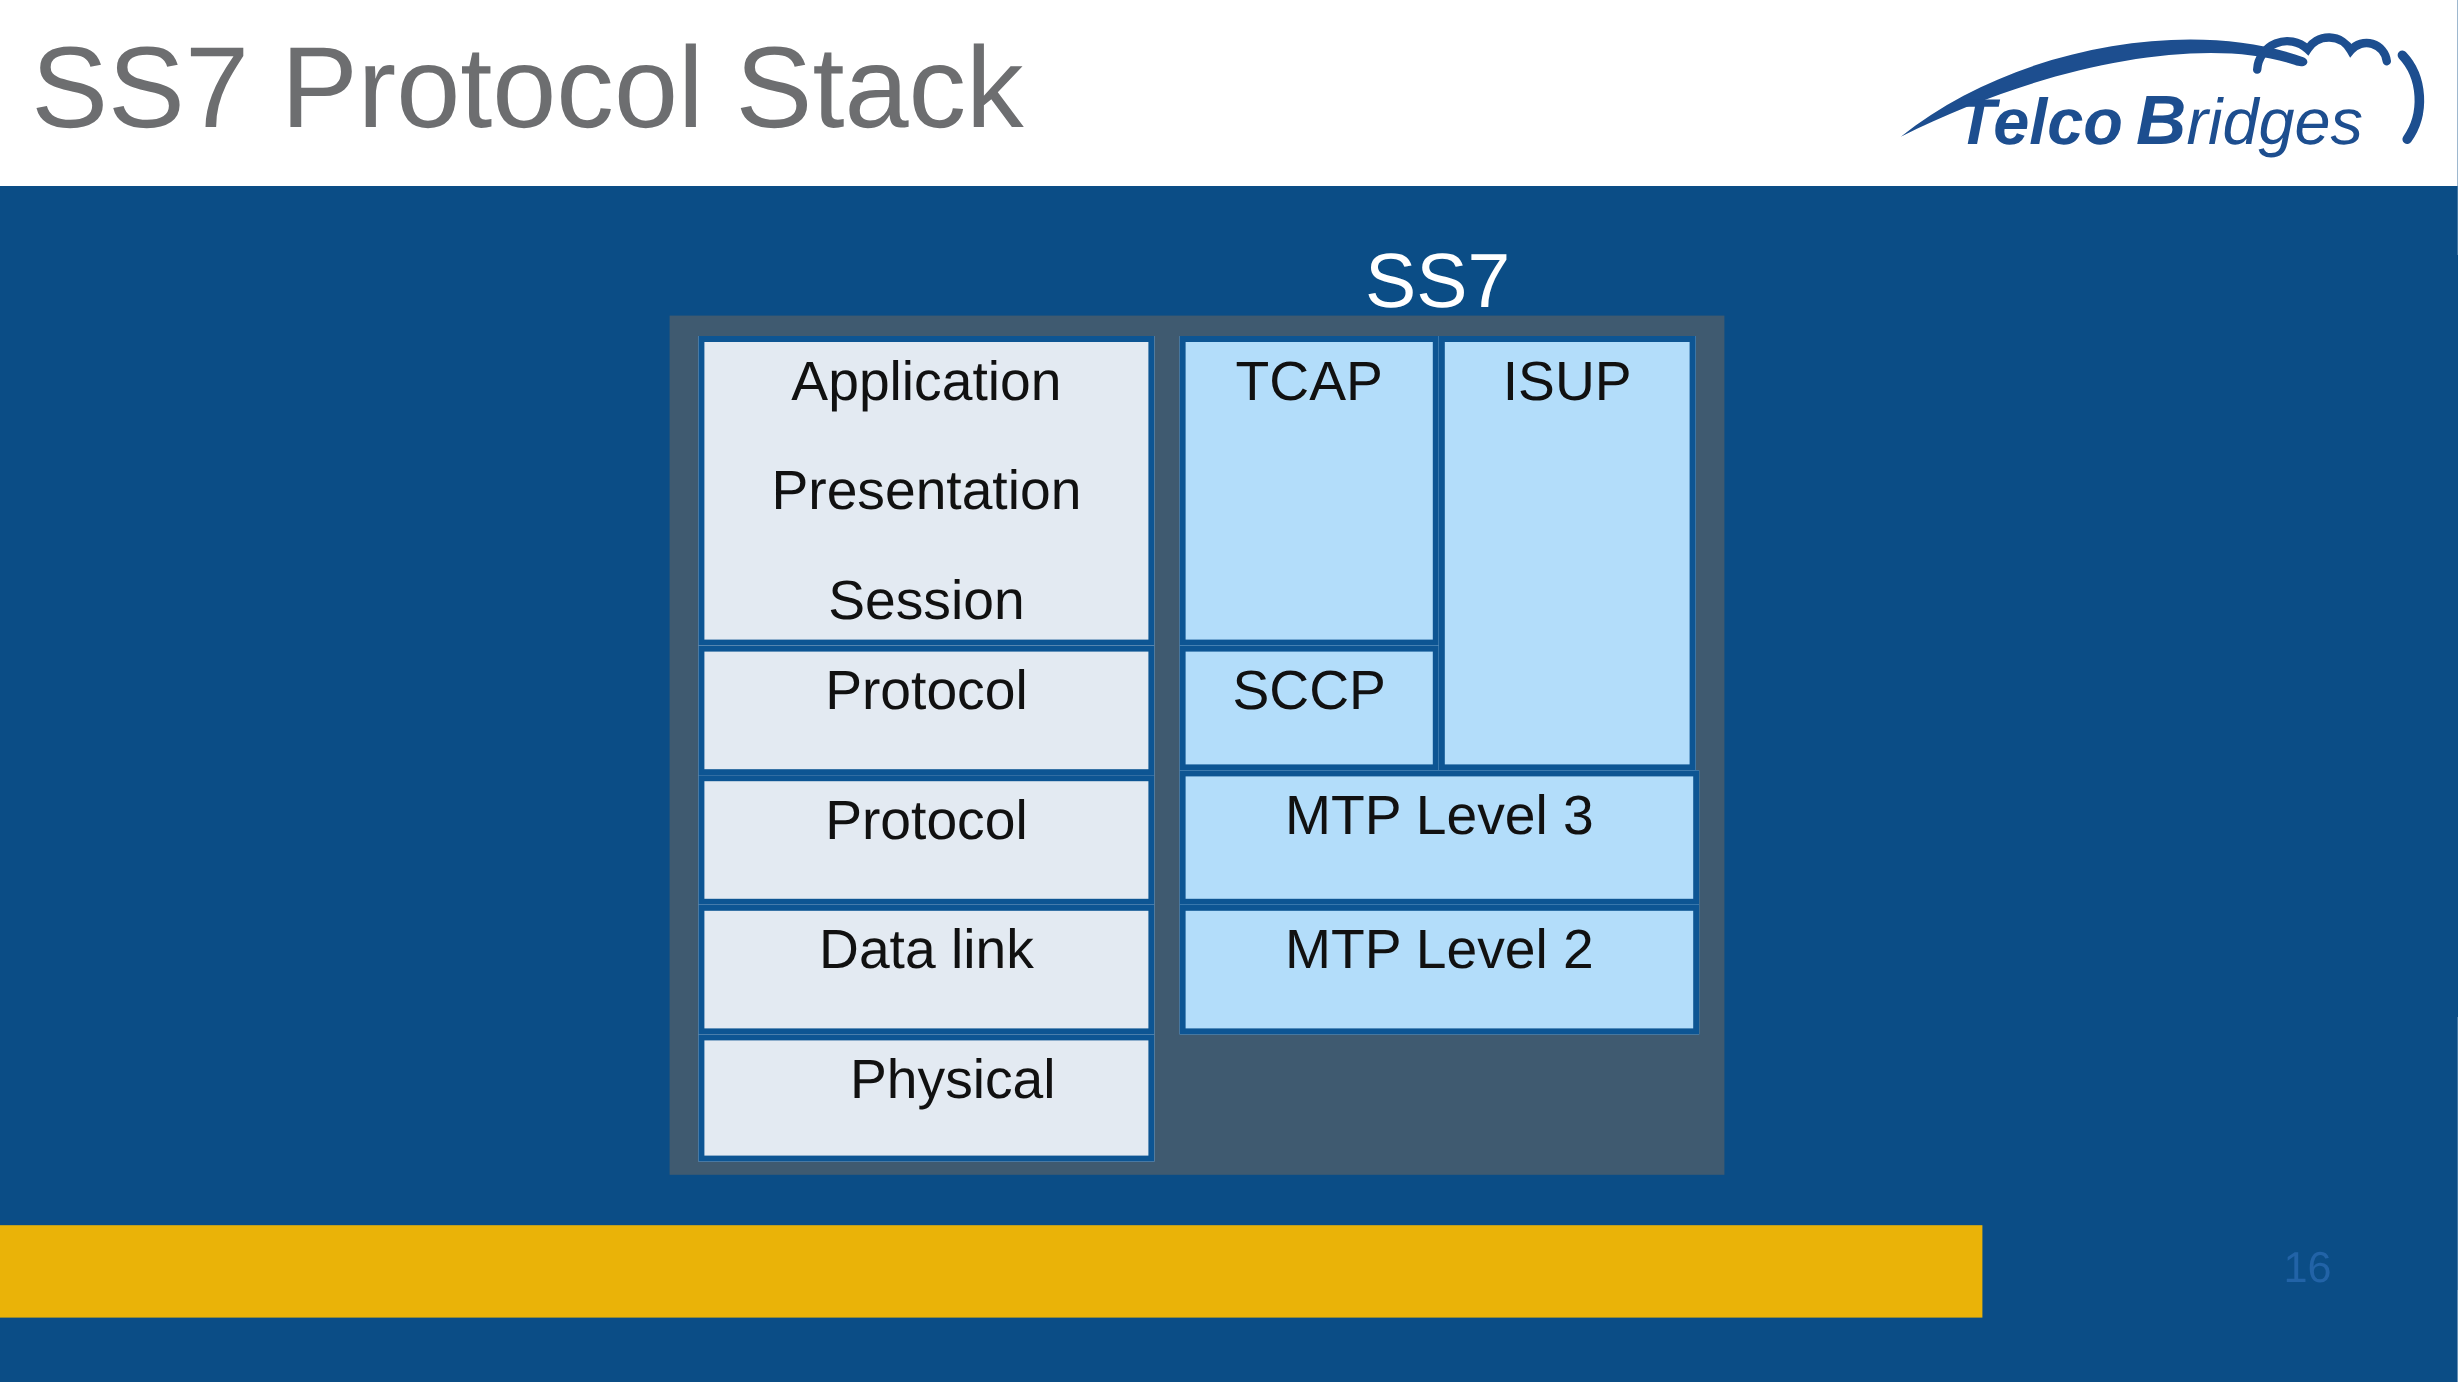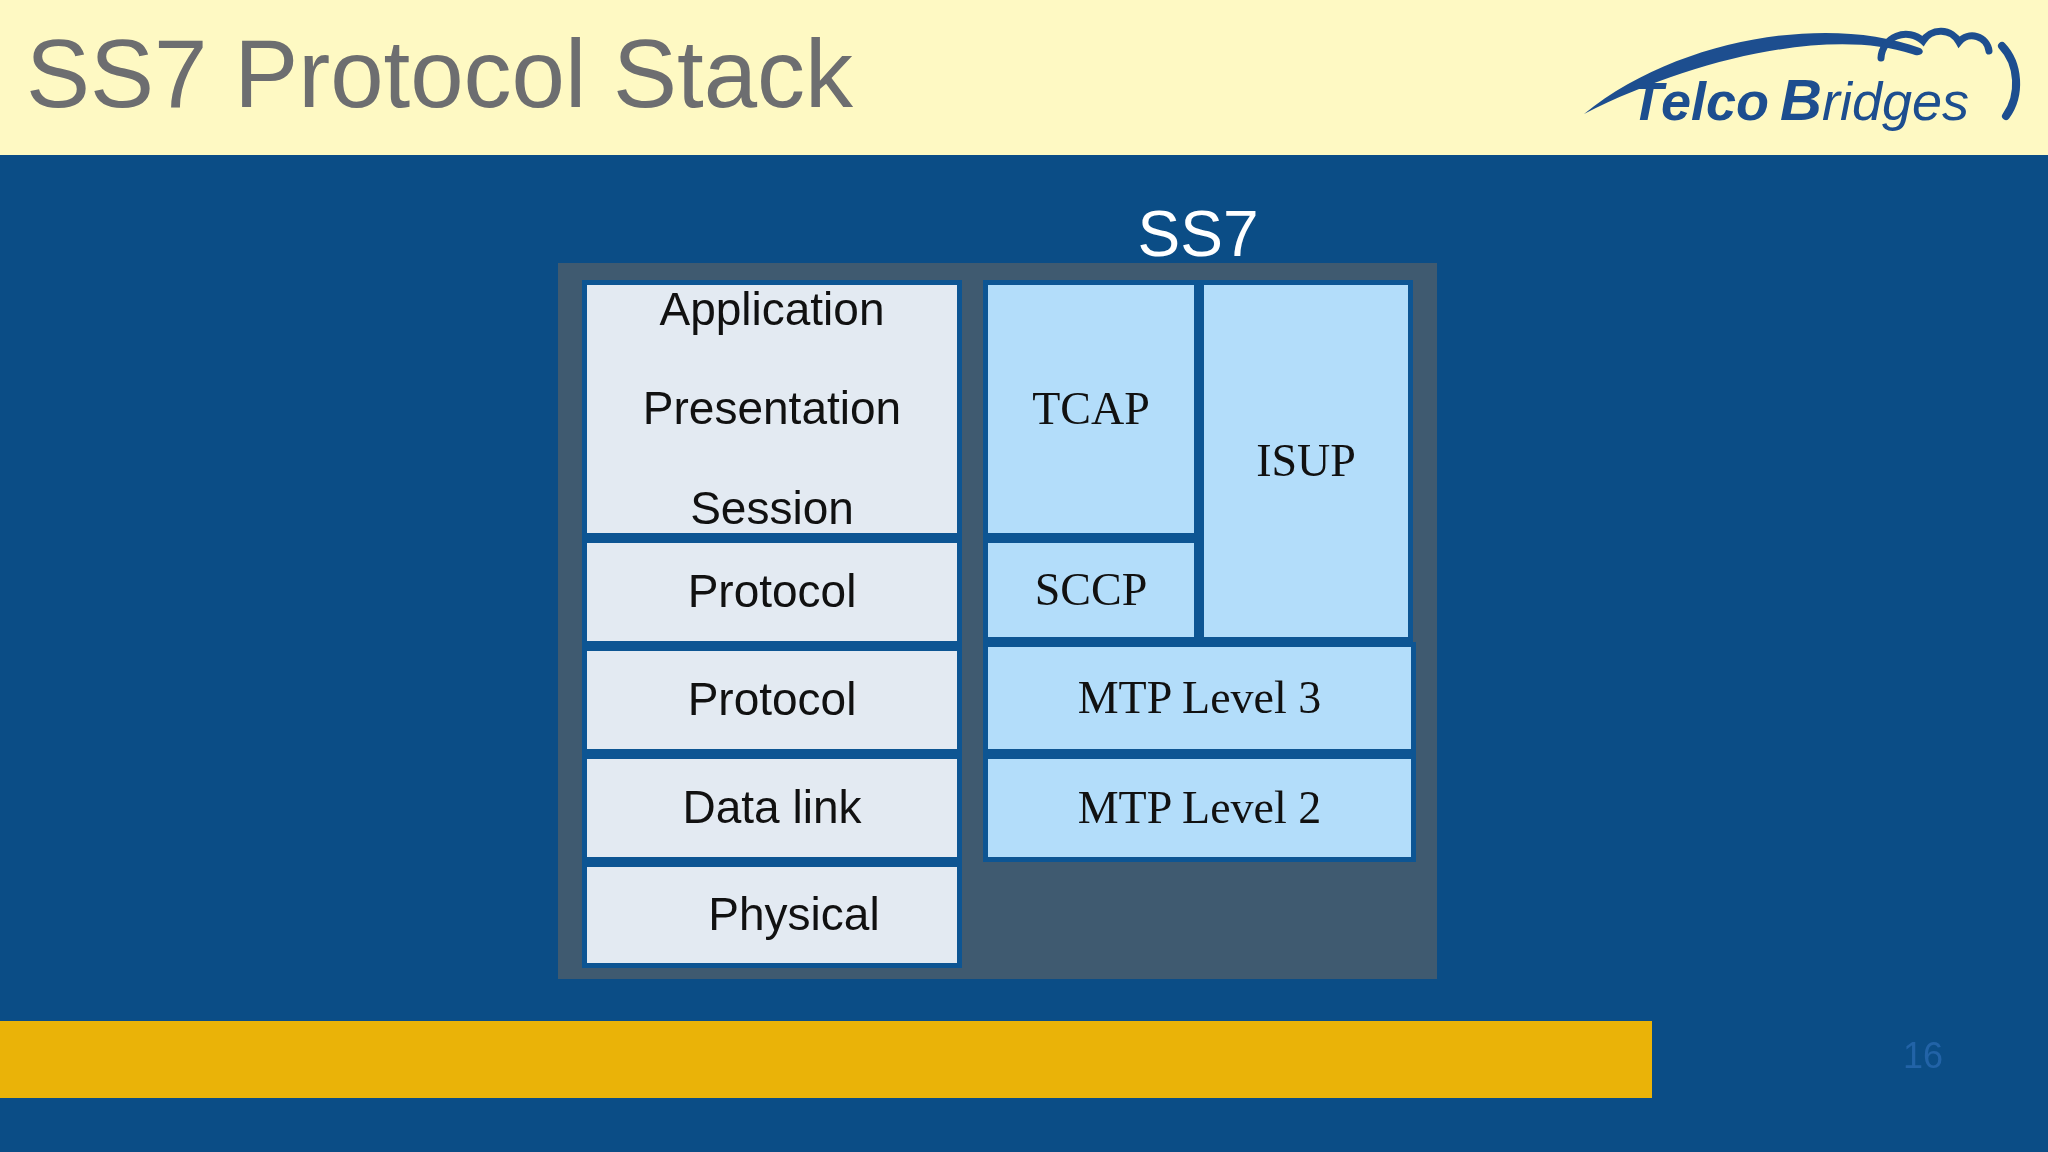--- a/index.html
+++ b/index.html
@@ -7,37 +7,37 @@
     --osi-fill:#e3eaf2; --ss7-fill:#b3ddfa; --title-gray:#6d6e70;
     --logo-navy:#1d4e8f; --page-number-blue:#2263a7; --cell-text:#111111;
     --label-white:#ffffff;
   }
   *{margin:0;padding:0;box-sizing:border-box;}
   html,body{width:2048px;height:1152px;overflow:hidden;}
   body{font-family:"Liberation Sans",sans-serif;background:#fff;}
   #slide{position:relative;width:2048px;height:1152px;background:var(--body-blue);}
 
   
-  .header{position:absolute;left:0;top:0;width:2048px;height:155px;background:#fef9c3;}
+  .header{position:absolute;left:0;top:0;width:2048px;height:155px;background:#ffffff;}
   .title{position:absolute;left:26px;top:14px;font-size:96px;line-height:1.25;
          color:var(--title-gray);white-space:nowrap;}
   .logo{position:absolute;top:12px;right:18px;width:452px;height:132px;color:var(--logo-navy);}
   .logo svg{width:100%;height:100%;display:block;}
 
   
   .content{position:absolute;left:0;top:155px;width:2048px;height:920px;background:var(--body-blue);}
   .ss7-label{position:absolute;left:983px;top:42px;width:430px;text-align:center;
              font-size:64px;color:var(--label-white);}
   .frame{position:absolute;left:558px;top:108px;width:879px;height:716px;background:var(--slate);}
   .col{position:absolute;top:17px;height:688px;display:flex;flex-direction:column;}
   .col-osi{left:24px;width:380px;}
-  .col-ss7{left:425px;width:433px;font-family:Liberation Serif, serif;}
+  .col-ss7{left:425px;width:433px;}
   .cell{border:5px solid var(--border-blue);display:flex;flex-direction:column;
-        align-items:center;justify-content:center;text-align:center;
-        font-size:46px;line-height:1.42;color:var(--cell-text);gap:34px;}
+        align-items:center;justify-content:space-between;text-align:center;
+        font-size:46px;line-height:1.42;color:var(--cell-text);}
   .cell-osi{background:var(--osi-fill);}
   .cell-ss7{background:var(--ss7-fill);}
   .h-aps{height:258px;} .h-row{height:108px;} .h-last{height:106px;padding-left:44px;}
   .upper{display:flex;height:362px;}
   .upper-left{width:216px;display:flex;flex-direction:column;}
   .tcap{height:258px;} .sccp{height:104px;}
   .isup{width:214px;height:362px;}
   .mtp3{height:112px;}
 
   

